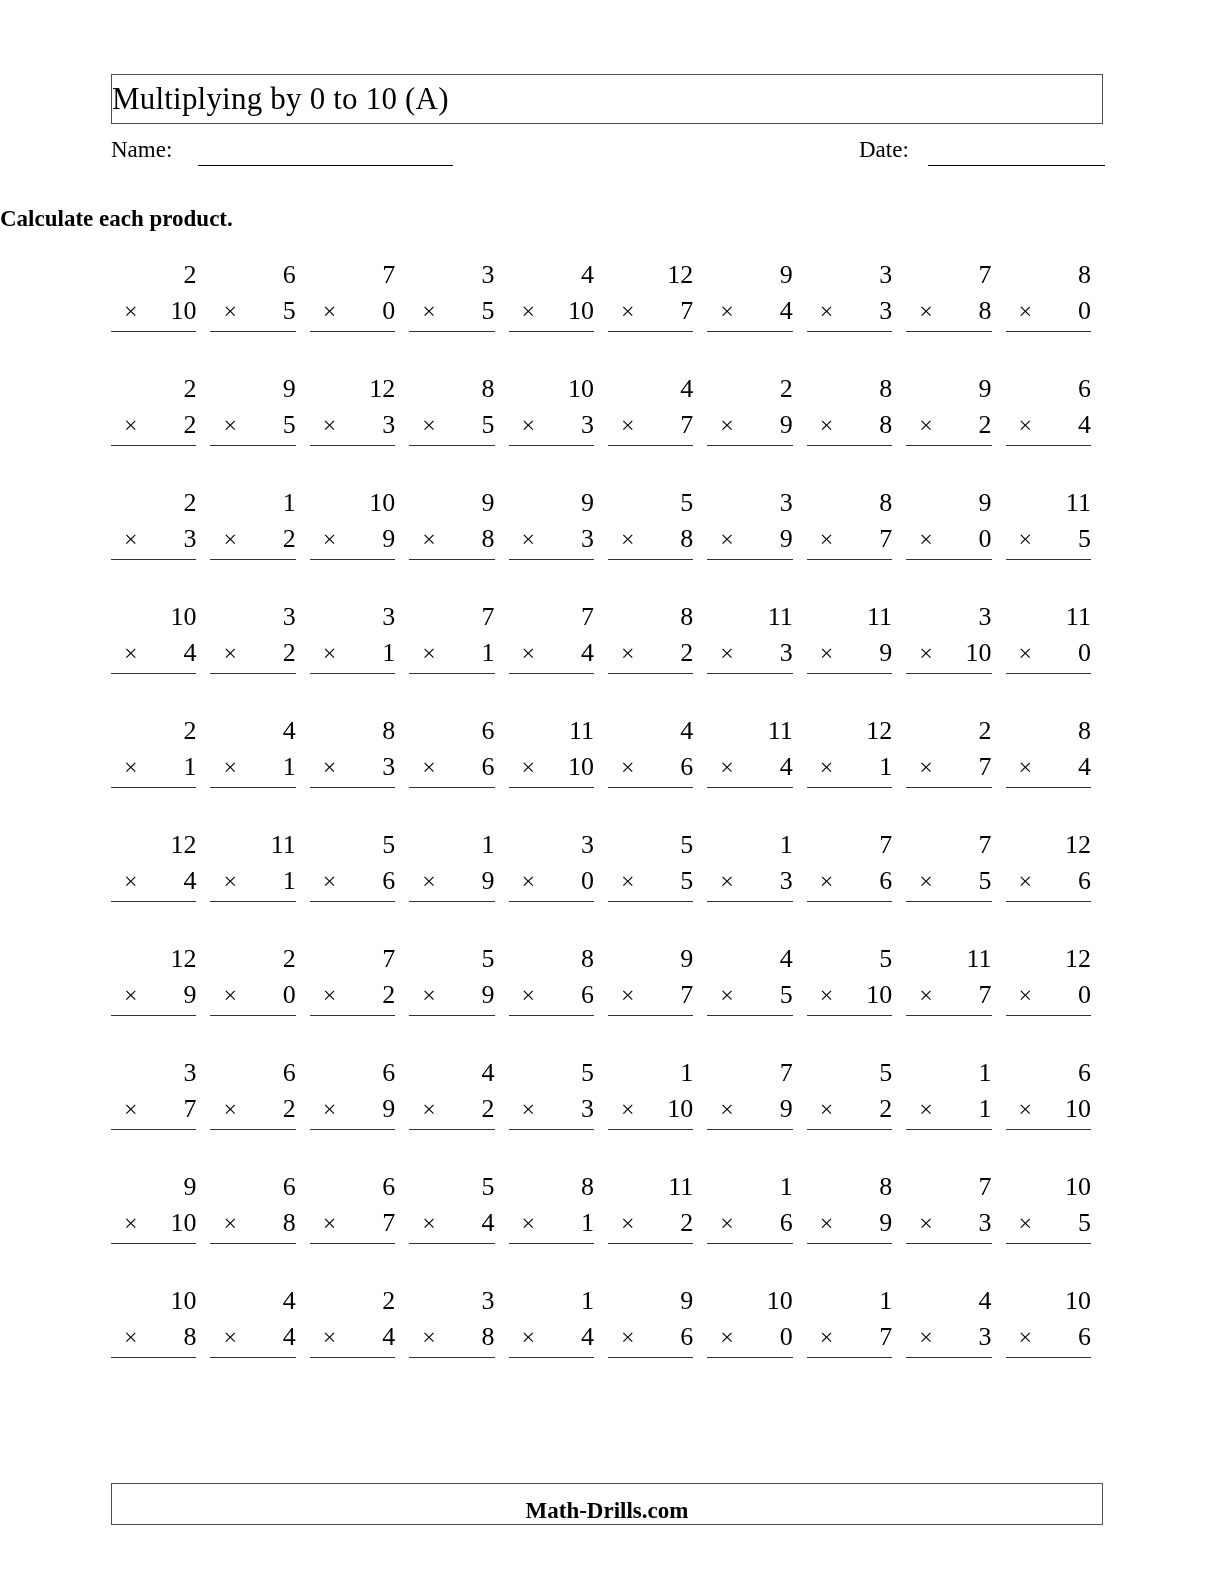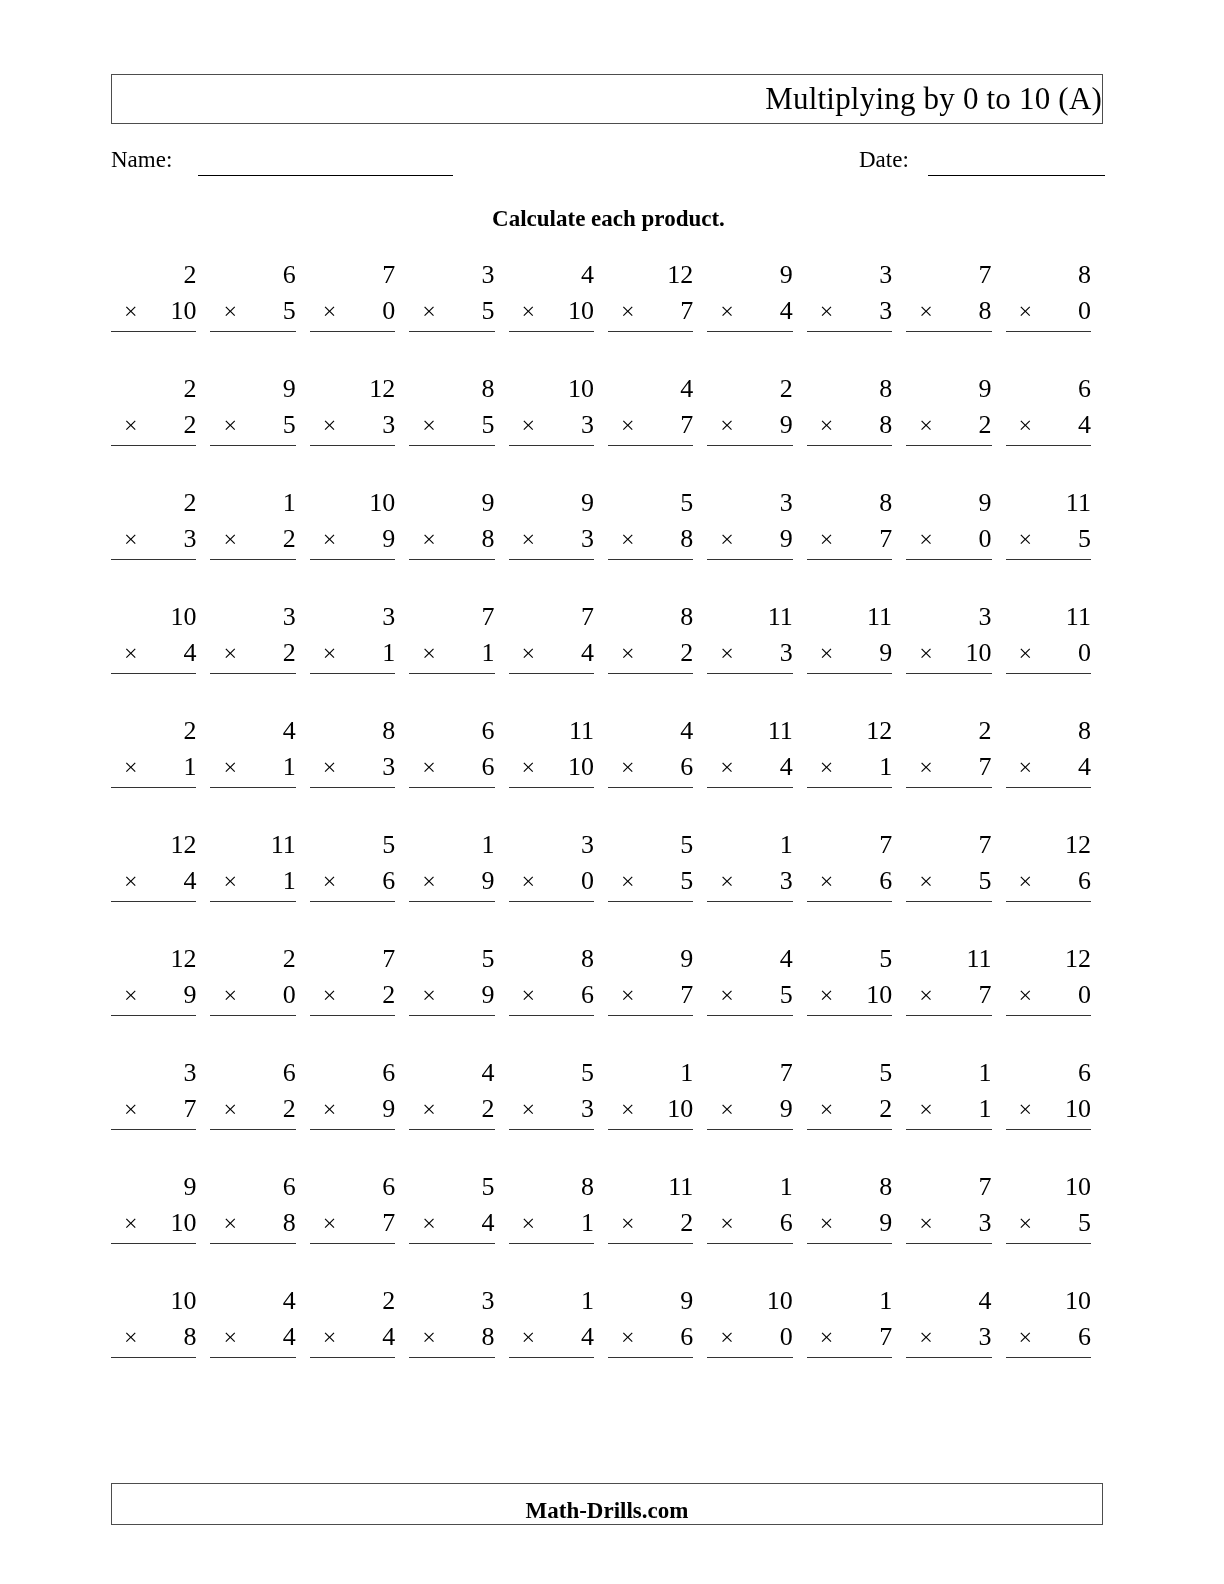--- a/index.html
+++ b/index.html
@@ -27,36 +27,36 @@
   .title-box {
     position: absolute;
     left: 111px;
     top: 74px;
     width: 992px;
     height: 50px;
     border: 1px solid #4d4d4d;
     box-sizing: border-box;
     display: flex;
     align-items: center;
-    justify-content: flex-end;
+    justify-content: flex-start;
   }
   .title-text {
     font-size: 31px;
     font-weight: 400;
     letter-spacing: 0.2px;
     white-space: nowrap;
     line-height: 1;
     padding-bottom: 2px;
   }
 
   
   .namedate {
     position: absolute;
     left: 111px;
-    top: 142px;
+    top: 132px;
     width: 994px;
     height: 40px;
     text-decoration: underline;
   }
   .nd-label {
     position: absolute;
     font-size: 23px;
     line-height: 1;
     top: 6px;
     white-space: nowrap;
@@ -70,21 +70,20 @@
   .name-rule  { left: 87px; width: 255px; }
   .date-label { left: 748px; }
   .date-rule  { left: 817px; width: 177px; }
 
   
   .instruction {
     position: absolute;
     left: 0;
     top: 207px;
     width: 1217px;
-    text-align: center;
     font-size: 23px;
     font-weight: 700;
     line-height: 1;
   }
 
   
   .grid {
     position: absolute;
     left: 111px;
     top: 262px;

